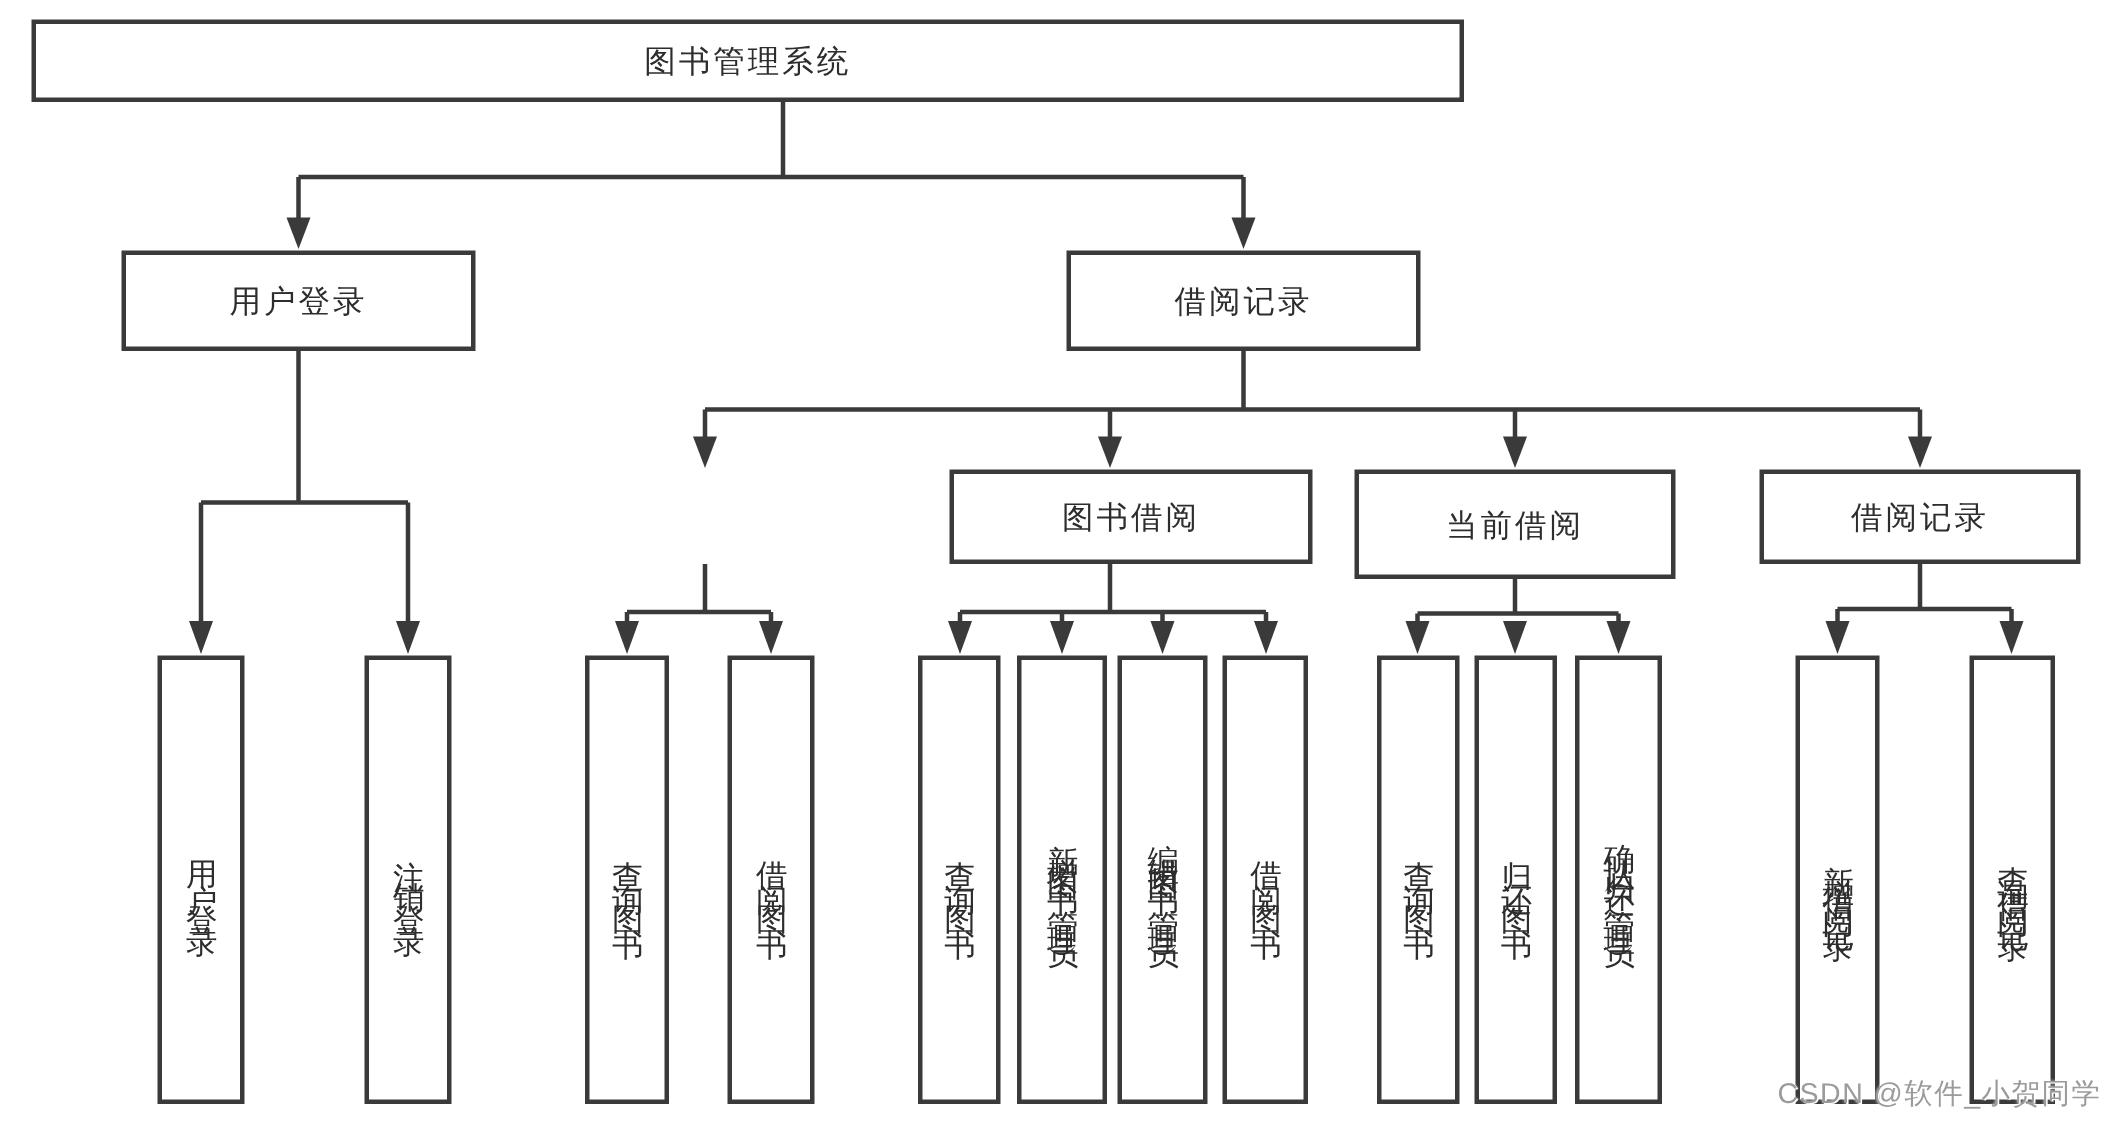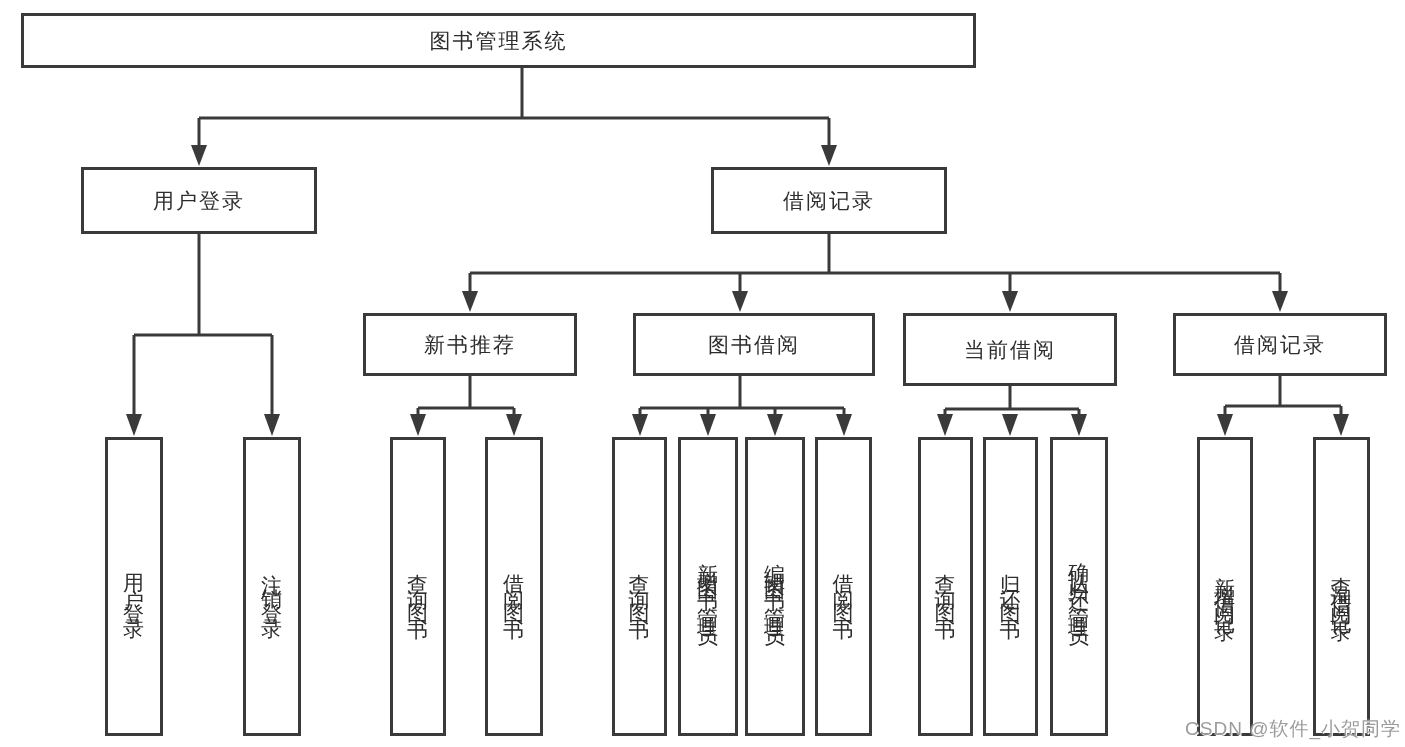--- a/index.html
+++ b/index.html
@@ -87,23 +87,20 @@
     <span>图书管理系统</span>
   </div>
 
   <div class="box h" style="left:81px;top:167px;width:236px;height:67px">
     <span>用户登录</span>
   </div>
   <div class="box h" style="left:711px;top:167px;width:236px;height:67px">
     <span>借阅记录</span>
   </div>
 
-  <div class="box h" style="left:363px;top:313px;width:214px;height:63px">
-    <span>新书推荐</span>
-  </div>
   <div class="box h" style="left:633px;top:313px;width:242px;height:63px">
     <span>图书借阅</span>
   </div>
   <div class="box h" style="left:903px;top:313px;width:214px;height:73px">
     <span>当前借阅</span>
   </div>
   <div class="box h" style="left:1173px;top:313px;width:214px;height:63px">
     <span>借阅记录</span>
   </div>
 

